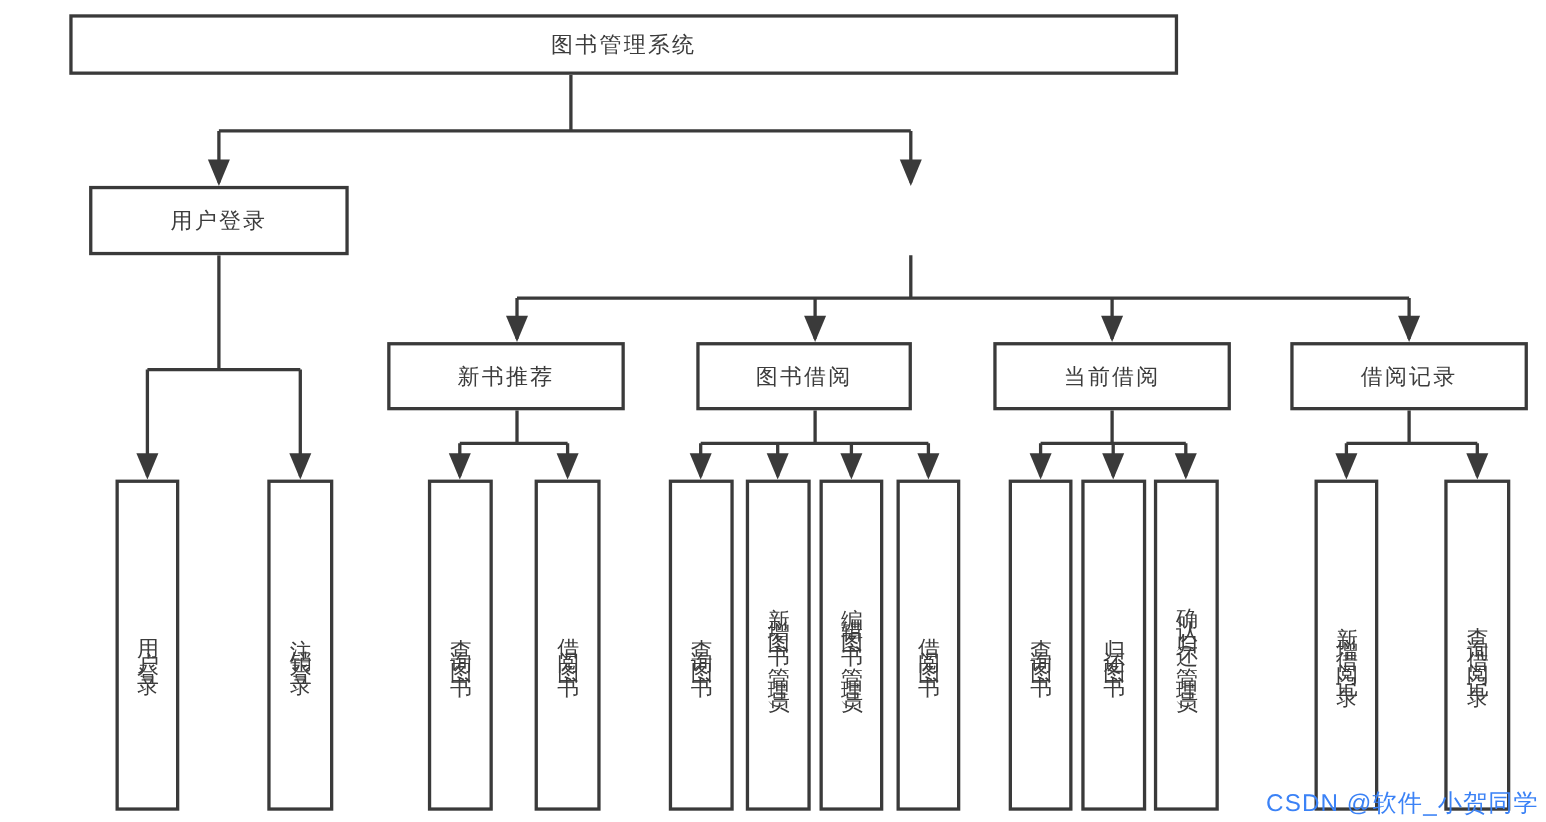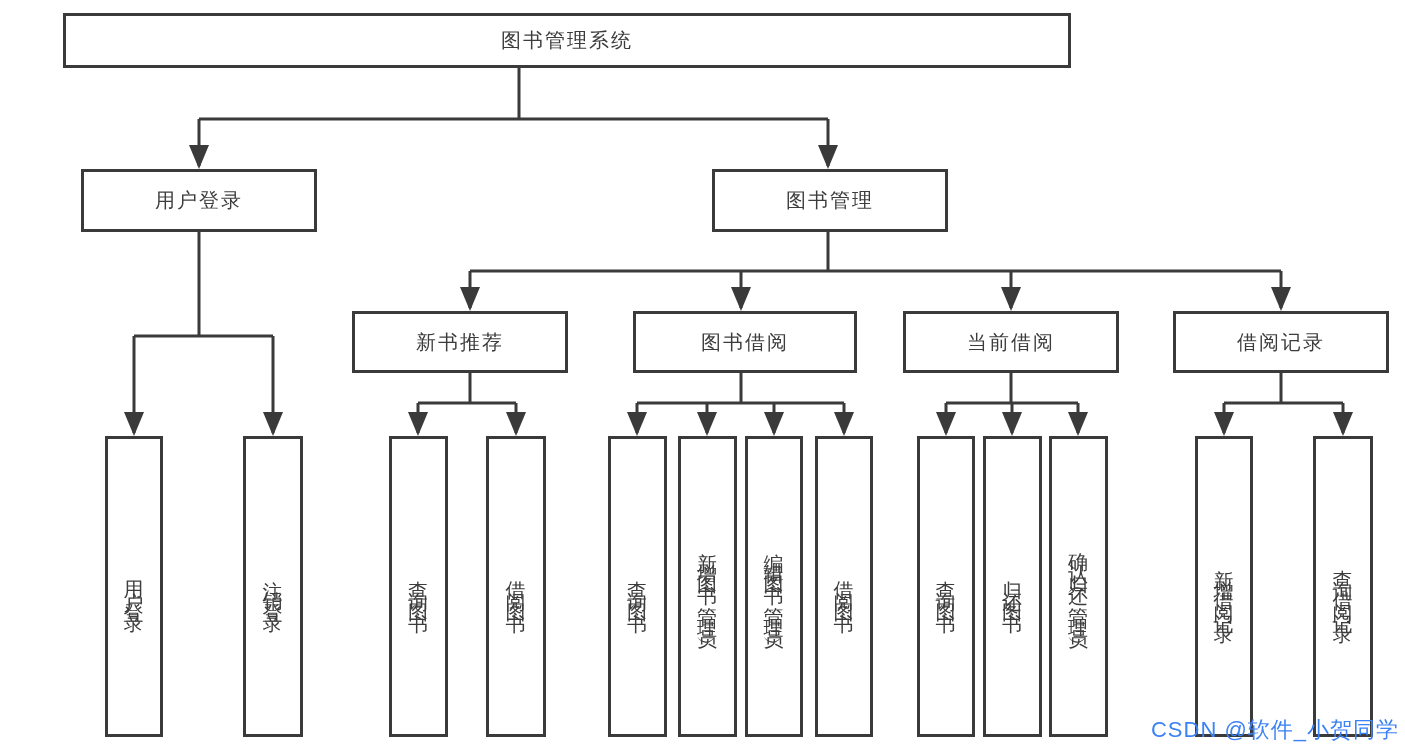--- a/index.html
+++ b/index.html
@@ -34,21 +34,21 @@
     font-size: 20px;
     letter-spacing: 11px;
     line-height: 1;
     white-space: nowrap;
   }
   
   .n-root            { left: 15px;   top: 13px;  width: 1008px; height: 55px; margin-left: 48px; }
   .n-user-login      { left: 81px;   top: 169px; width: 236px;  height: 63px; }
   .n-book-mgmt       { left: 712px;  top: 169px; width: 236px;  height: 63px; }
   .n-new-books       { left: 352px;  top: 311px; width: 216px;  height: 62px; }
-  .n-book-borrow     { left: 633px;  top: 311px; width: 224px;  height: 62px; justify-content: center; }
+  .n-book-borrow     { left: 633px;  top: 311px; width: 196px;  height: 62px; justify-content: center; }
   .n-current-borrow  { left: 903px;  top: 311px; width: 216px;  height: 62px; }
   .n-borrow-records  { left: 1173px; top: 311px; width: 216px;  height: 62px; }
   .leaf { top: 436px; height: 301px; }
   .n-ul-0 { left: 105px;  width: 58px; }
   .n-ul-1 { left: 243px;  width: 60px; }
   .n-nb-0 { left: 389px;  width: 59px; }
   .n-nb-1 { left: 486px;  width: 60px; }
   .n-bb-0 { left: 608px;  width: 59px; }
   .n-bb-1 { left: 678px;  width: 59px; }
   .n-bb-2 { left: 745px;  width: 58px; }
@@ -114,23 +114,20 @@
     </g>
   </svg>
 
   <div class="box h-box n-root">
     <span>图书管理系统</span>
   </div>
 
   <div class="box h-box n-user-login">
     <span>用户登录</span>
   </div>
-  <div class="box h-box n-book-mgmt">
-    <span>图书管理</span>
-  </div>
 
   <div class="box h-box n-new-books">
     <span>新书推荐</span>
   </div>
   <div class="box h-box n-book-borrow">
     <span>图书借阅</span>
   </div>
   <div class="box h-box n-current-borrow">
     <span>当前借阅</span>
   </div>

